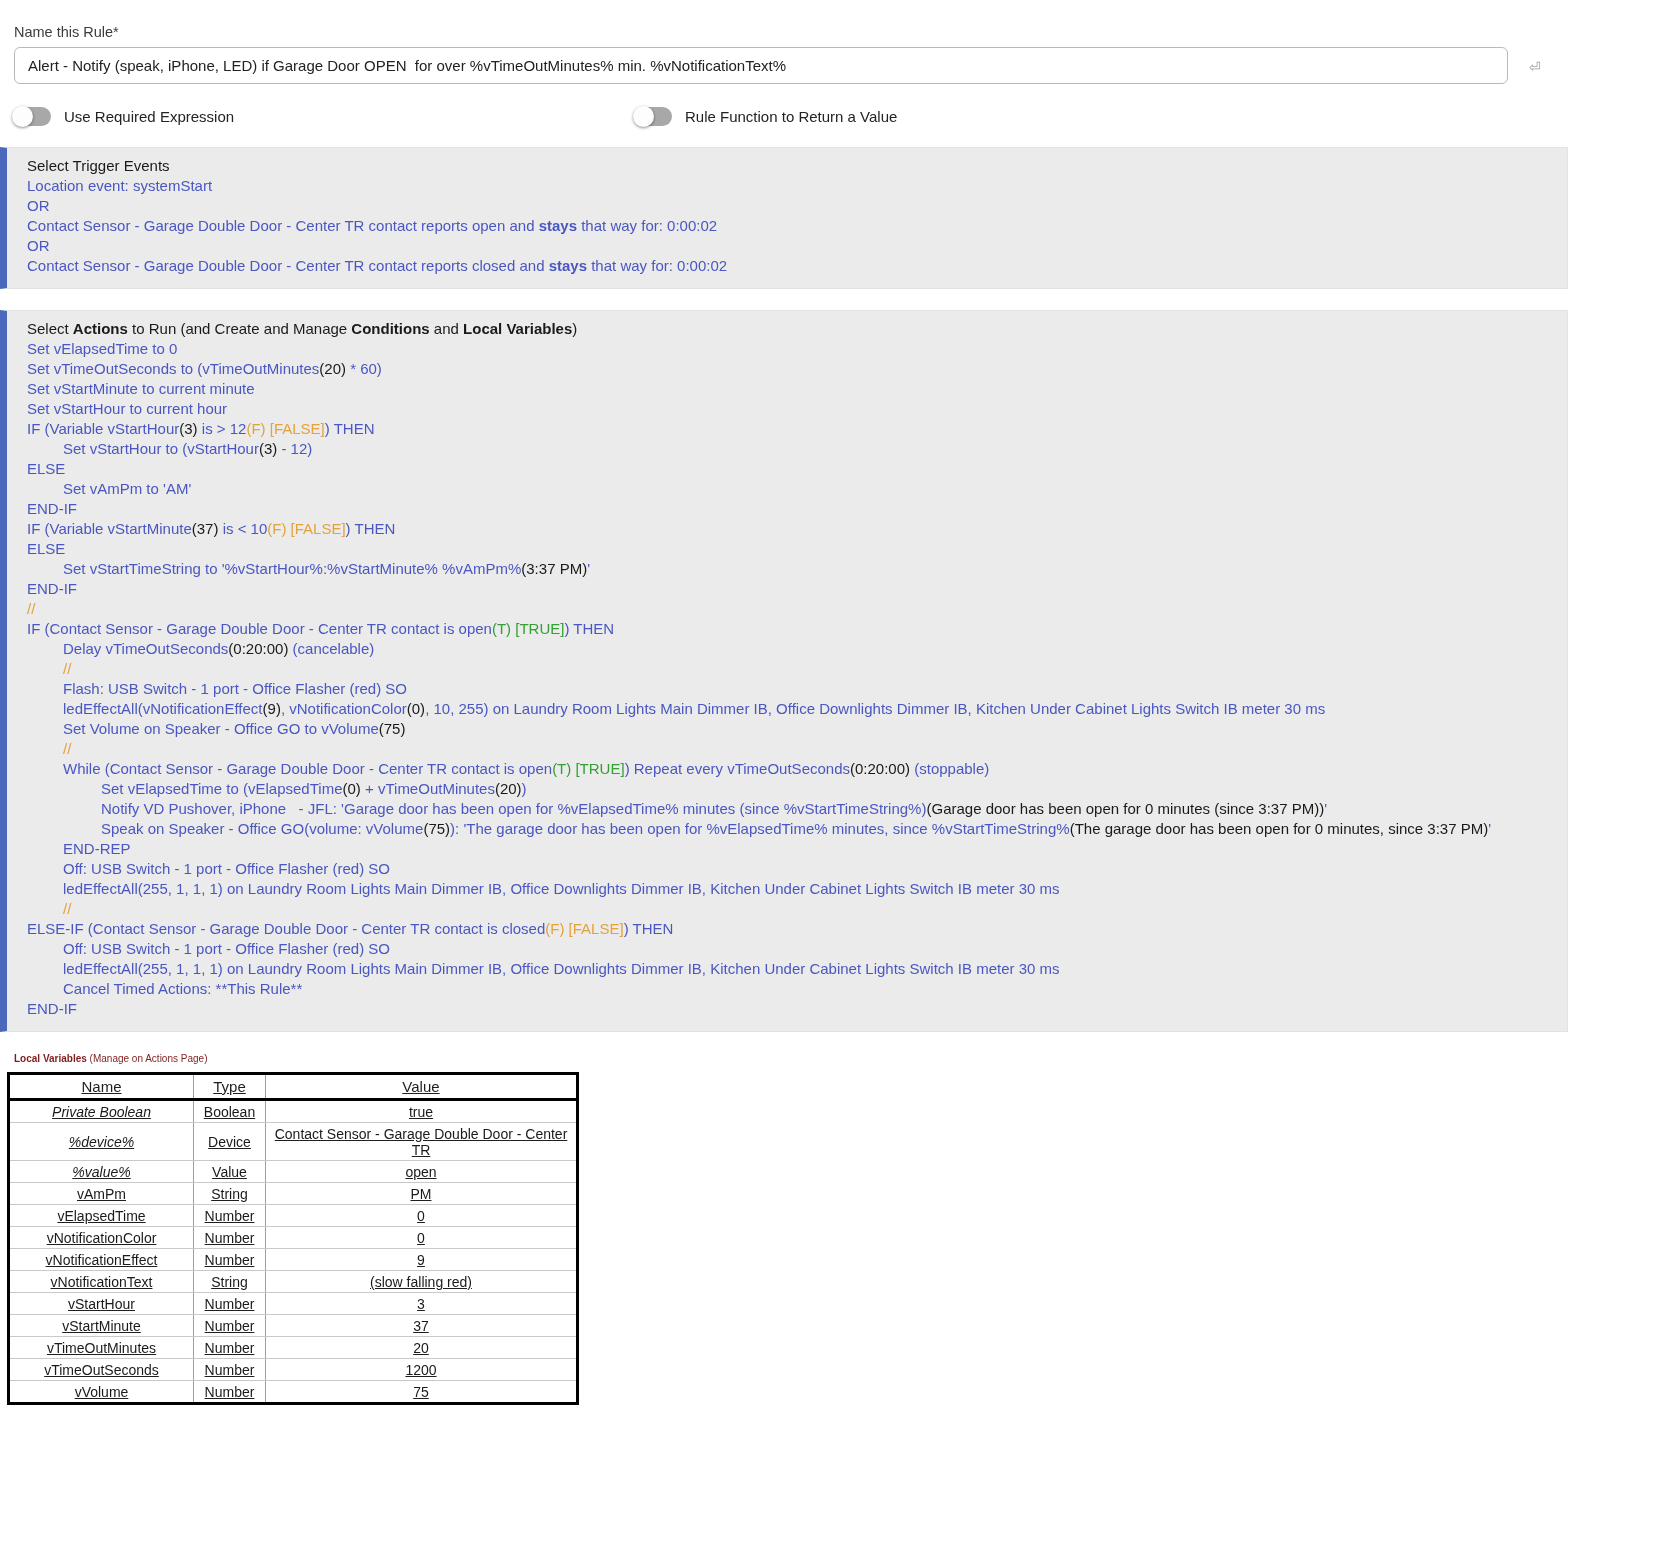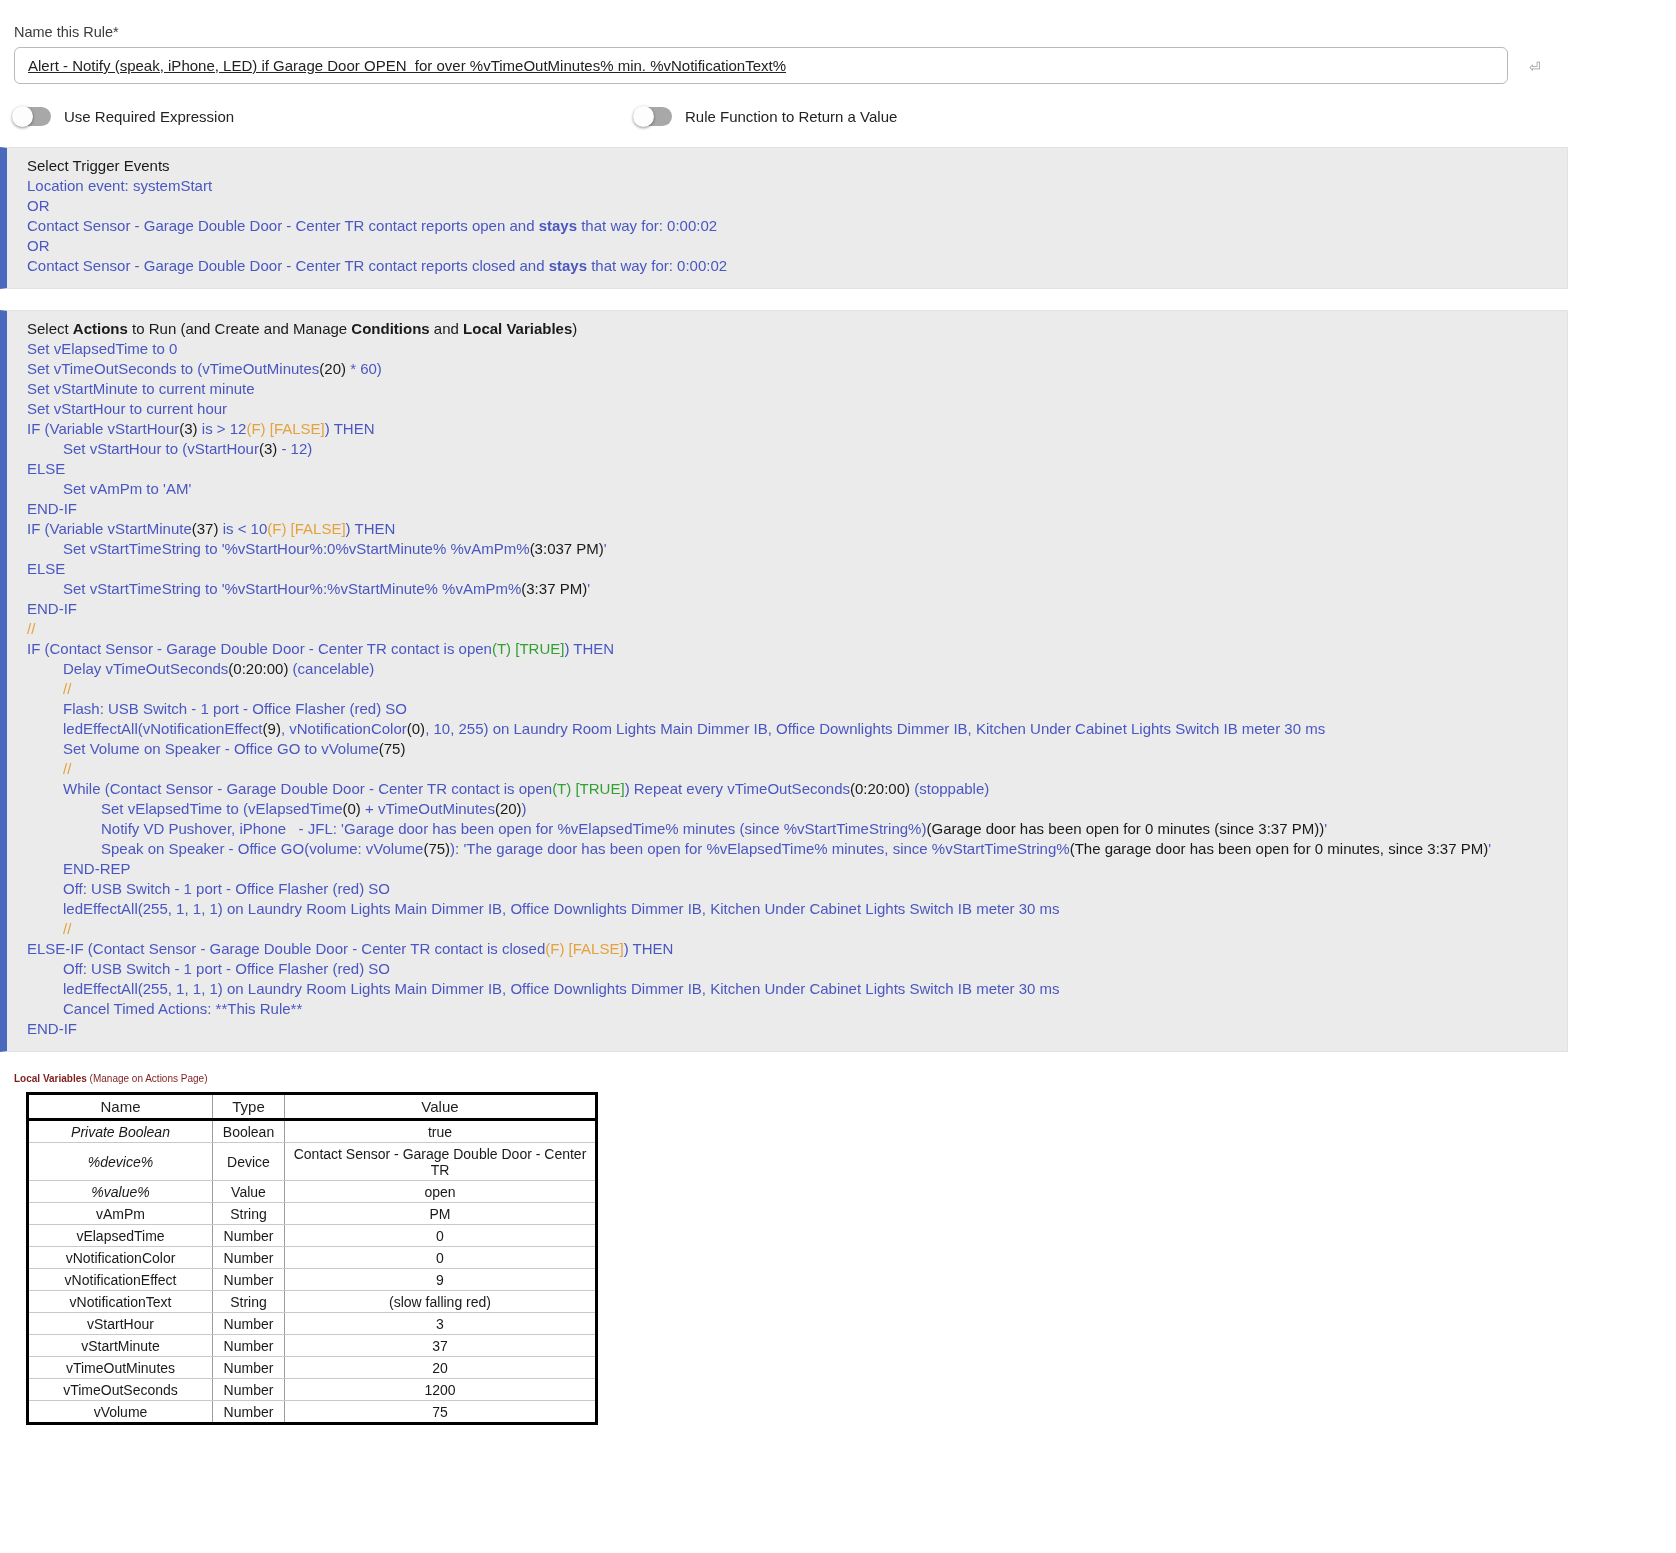--- a/index.html
+++ b/index.html
@@ -16,21 +16,21 @@
   .name-label {
     margin: 0 0 7px 14px;
     font-size: 14.5px; color: #3c3c3c;
   }
   .name-row { position: relative; margin-left: 14px; }
   .name-input {
     width: 1494px; height: 37px;
     border: 1px solid #b9b9b9; border-radius: 6px;
     padding: 0 13px; font-size: 15px; color: #222;
     font-family: "Liberation Sans", sans-serif;
-    outline: none; background: #fff; text-decoration: underline;
+    outline: none; background: #fff;
   }
   .enter-icon {
     position: absolute; left: 1515px; top: 12px;
     color: #9a9a9a; font-size: 14px;
   }
 
   
   .toggle-row { display: flex; margin: 22px 0 20px 14px; align-items: center; }
   .toggle-item { display: flex; align-items: center; }
   .toggle-item.first { width: 621px; }
@@ -69,24 +69,25 @@
   .c-black  { color: #1a1a1a; }
   .c-blue   { color: #4a57c0; }
   .c-orange { color: #e4a23b; margin-top: 8px; }
   .c-green  { color: #33a033; }
   .bold { font-weight: bold; }
 
   
   .lv-heading { margin: 6px 0 8px 14px; font-size: 10px; color: #7f1d1d; }
   .lv-heading .rest { font-weight: normal; }
   table.lv-table {
-    margin-left: 26px;
+    margin-left: 7px;
     border-collapse: collapse;
     border: 3px solid #000;
     font-size: 14px;
+    text-decoration: underline;
   }
   .lv-table th {
     font-weight: normal; font-size: 15px;
     border-bottom: 3px solid #000;
     border-left: 1px solid #9d9d9d; border-right: 1px solid #9d9d9d;
     padding: 3px 8px; text-align: center; background: #fff;
   }
   .lv-table td {
     border: 1px solid #c9c9c9;
     border-left: 1px solid #9d9d9d; border-right: 1px solid #9d9d9d;
@@ -146,21 +147,20 @@
         <div class="line indent-0"><span class="c-blue">Set vElapsedTime to 0</span></div>
         <div class="line indent-0"><span class="c-blue">Set vTimeOutSeconds to (vTimeOutMinutes</span><span class="c-black">(20)</span><span class="c-blue"> * 60)</span></div>
         <div class="line indent-0"><span class="c-blue">Set vStartMinute to current minute</span></div>
         <div class="line indent-0"><span class="c-blue">Set vStartHour to current hour</span></div>
         <div class="line indent-0"><span class="c-blue">IF (Variable vStartHour</span><span class="c-black">(3)</span><span class="c-blue"> is &gt; 12</span><span class="c-orange">(F) [FALSE]</span><span class="c-blue">) THEN</span></div>
         <div class="line indent-1"><span class="c-blue">Set vStartHour to (vStartHour</span><span class="c-black">(3)</span><span class="c-blue"> - 12)</span></div>
         <div class="line indent-0"><span class="c-blue">ELSE</span></div>
         <div class="line indent-1"><span class="c-blue">Set vAmPm to 'AM'</span></div>
         <div class="line indent-0"><span class="c-blue">END-IF</span></div>
         <div class="line indent-0"><span class="c-blue">IF (Variable vStartMinute</span><span class="c-black">(37)</span><span class="c-blue"> is &lt; 10</span><span class="c-orange">(F) [FALSE]</span><span class="c-blue">) THEN</span></div>
-        <div class="line indent-1"><span class="c-blue">Set vStartTimeString to '%vStartHour%:0%vStartMinute% %vAmPm%</span><span class="c-black">(3:037 PM)</span><span class="c-blue">'</span></div>
         <div class="line indent-0"><span class="c-blue">ELSE</span></div>
         <div class="line indent-1"><span class="c-blue">Set vStartTimeString to '%vStartHour%:%vStartMinute% %vAmPm%</span><span class="c-black">(3:37 PM)</span><span class="c-blue">'</span></div>
         <div class="line indent-0"><span class="c-blue">END-IF</span></div>
         <div class="line indent-0"><span class="c-orange">//</span></div>
         <div class="line indent-0"><span class="c-blue">IF (Contact Sensor - Garage Double Door - Center TR contact is open</span><span class="c-green">(T) [TRUE]</span><span class="c-blue">) THEN</span></div>
         <div class="line indent-1"><span class="c-blue">Delay vTimeOutSeconds</span><span class="c-black">(0:20:00)</span><span class="c-blue"> (cancelable)</span></div>
         <div class="line indent-1"><span class="c-orange">//</span></div>
         <div class="line indent-1"><span class="c-blue">Flash: USB Switch - 1 port - Office Flasher (red) SO</span></div>
         <div class="line indent-1"><span class="c-blue">ledEffectAll(vNotificationEffect</span><span class="c-black">(9)</span><span class="c-blue">, vNotificationColor</span><span class="c-black">(0)</span><span class="c-blue">, 10, 255) on Laundry Room Lights Main Dimmer IB, Office Downlights Dimmer IB, Kitchen Under Cabinet Lights Switch IB meter 30 ms</span></div>
         <div class="line indent-1"><span class="c-blue">Set Volume on Speaker - Office GO to vVolume</span><span class="c-black">(75)</span></div>

